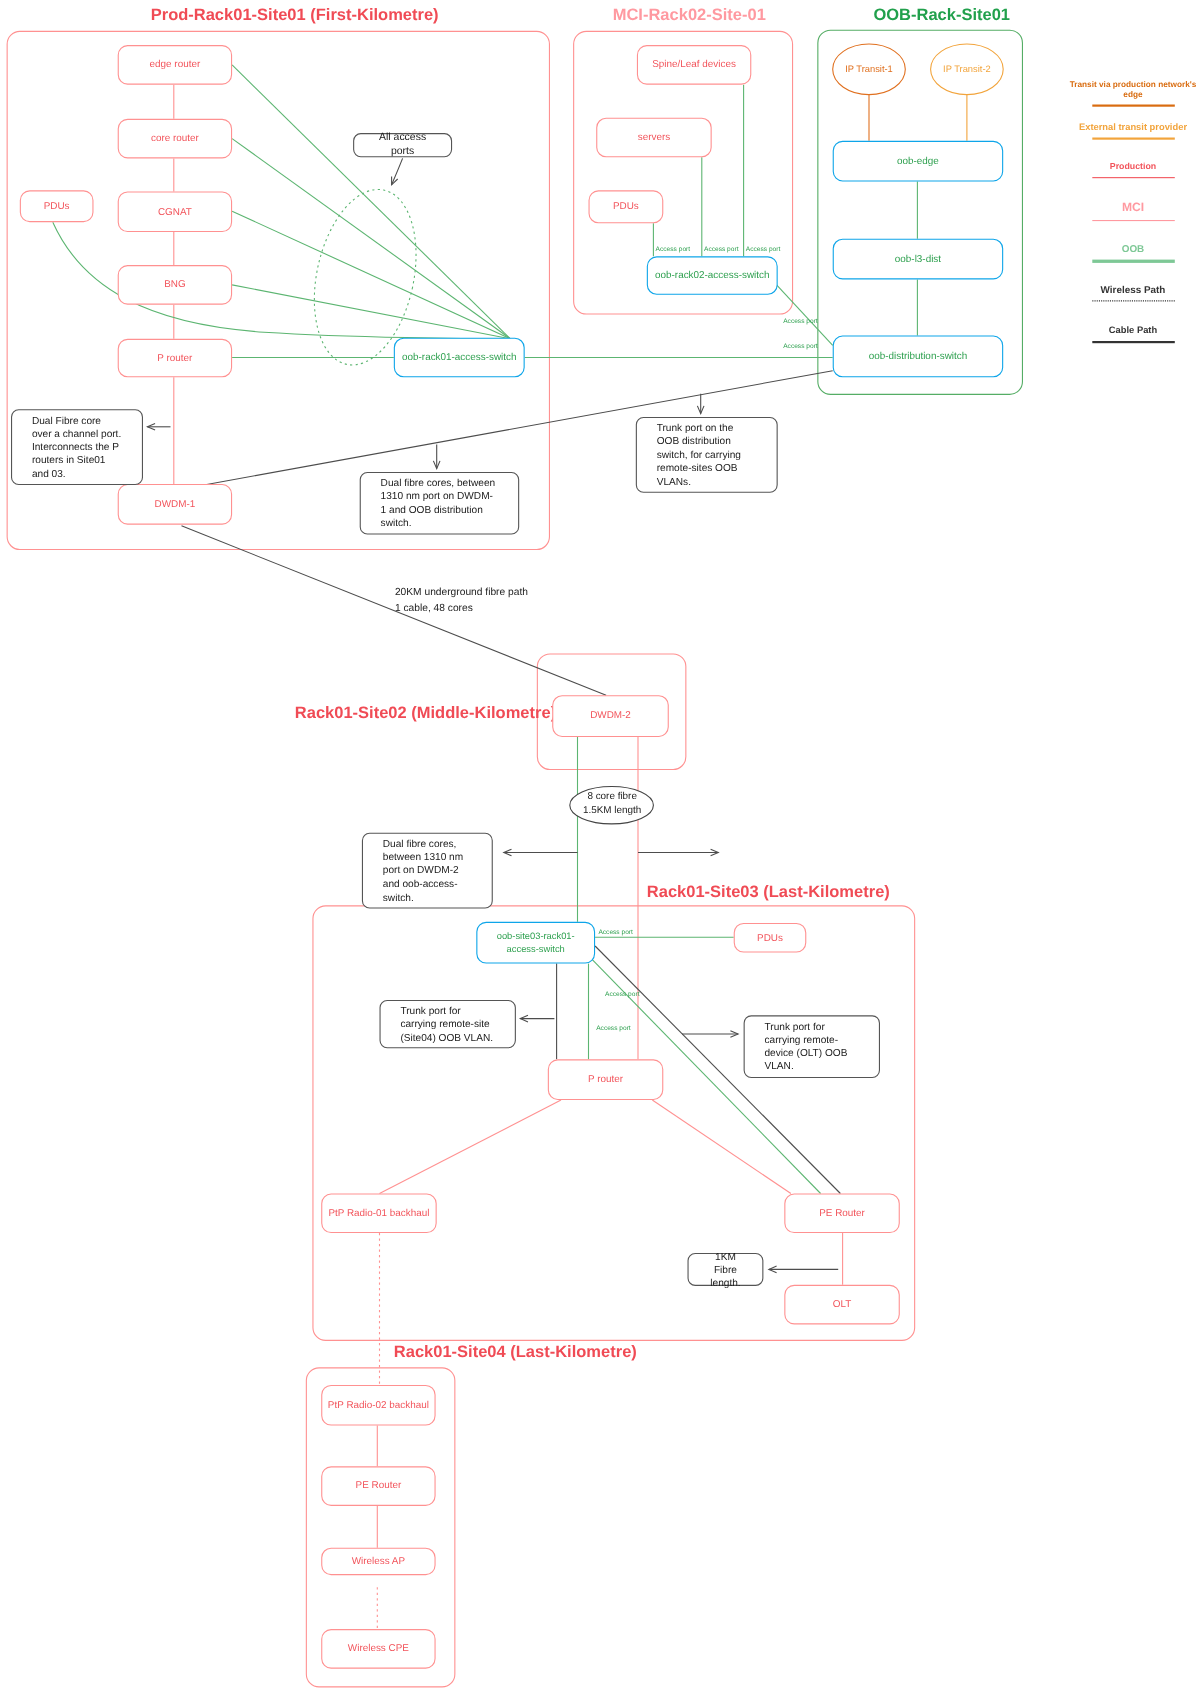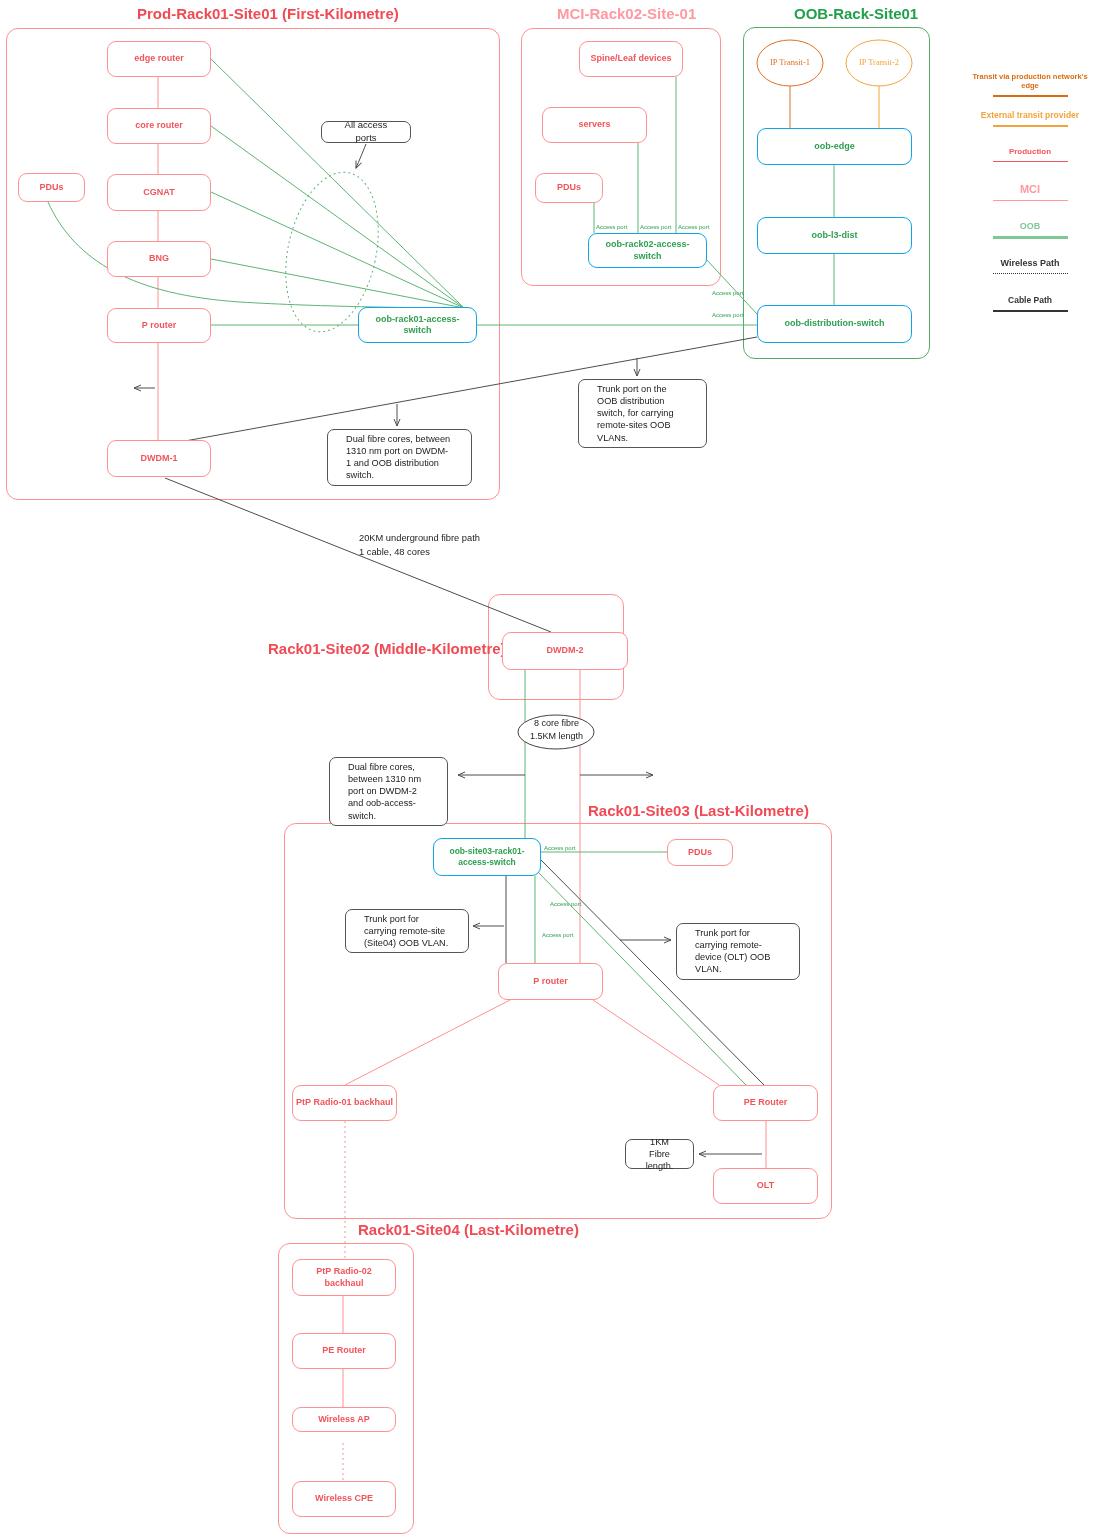--- a/index.html
+++ b/index.html
@@ -13,30 +13,30 @@
   .lo2{stroke:#f2a43c;stroke-width:1;fill:none;}
   .dotted{stroke-dasharray:2 3;}
   .arr{marker-end:url(#arr);}
   .frame{position:absolute;border:1px solid;border-radius:12px;}
   .frame.red{border-color:#ff9191;}
   .frame.green{border-color:#55ad65;}
   .title{position:absolute;font-size:15px;font-weight:600;white-space:nowrap;}
   .t-red{color:#f04b55;} .t-pink{color:#ff99a0;} .t-green{color:#21a04c;}
   .node{position:absolute;display:flex;align-items:center;justify-content:center;
         text-align:center;background:#fff;border-radius:9px;font-size:9px;
-        line-height:1.25;padding:2px 3px;box-sizing:border-box;font-weight:bold;}
+        line-height:1.25;padding:2px 3px;box-sizing:border-box;}
   .node.red{border:1px solid #ff9191;color:#f2545b;}
   .node.green{border:1px solid #0ea5e9;color:#2ea04f;}
   .ann{position:absolute;border:1px solid #555;border-radius:7px;background:#fff;
        color:#1b1b1b;font-size:9.2px;line-height:1.32;padding:3px 18px;box-sizing:border-box;}
   .ann.center{display:flex;align-items:center;justify-content:center;text-align:center;}
   .portlbl{position:absolute;color:#2ea04f;font-size:6px;white-space:nowrap;}
   .flabel{position:absolute;color:#222;font-size:9.3px;line-height:1.55;}
   .elabel{position:absolute;color:#222;font-size:9px;line-height:1.45;text-align:center;}
-  .tlabel{position:absolute;font-size:8.5px;text-align:center;white-space:nowrap;font-family:Liberation Serif, serif;}
+  .tlabel{position:absolute;font-size:8.5px;text-align:center;white-space:nowrap;}
   .lg-item{position:absolute;width:130px;text-align:center;}
   .lg-label{font-weight:600;}
   .lg-line{width:75px;margin:5px auto 0 auto;border-top:2px solid #000;}
 </style>
 </head>
 <body>
 
 <div class="canvas">
 
   <div class="frame red" style="left:6px;top:28px;width:492px;height:470px"></div>
@@ -144,35 +144,36 @@
   <div class="node red" style="left:542px;top:107px;width:105px;height:36px">servers</div>
   <div class="node red" style="left:535px;top:173px;width:68px;height:30px">PDUs</div>
   <div class="node green" style="left:588px;top:233px;width:119px;height:35px">oob-rack02-access-switch</div>
 
   <div class="tlabel" style="left:757px;top:57px;width:66px;color:#e0701f">IP Transit-1</div>
   <div class="tlabel" style="left:846px;top:57px;width:66px;color:#f2a43c">IP Transit-2</div>
   <div class="node green" style="left:757px;top:128px;width:155px;height:37px">oob-edge</div>
   <div class="node green" style="left:757px;top:217px;width:155px;height:37px">oob-l3-dist</div>
   <div class="node green" style="left:757px;top:305px;width:155px;height:38px">oob-distribution-switch</div>
 
-  <div class="node red" style="left:502px;top:632px;width:126px;height:38px">DWDM-2</div>
+  <div class="node red" style="left:502px;top:632px;width:106px;height:38px">DWDM-2</div>
 
   <div class="node green" style="left:433px;top:838px;width:108px;height:38px;font-size:8.5px">oob-site03-rack01-access-switch</div>
   <div class="node red" style="left:667px;top:839px;width:66px;height:27px">PDUs</div>
   <div class="node red" style="left:498px;top:963px;width:105px;height:37px">P router</div>
   <div class="node red" style="left:292px;top:1085px;width:105px;height:36px">PtP Radio-01 backhaul</div>
   <div class="node red" style="left:713px;top:1085px;width:105px;height:36px">PE Router</div>
   <div class="node red" style="left:713px;top:1168px;width:105px;height:36px">OLT</div>
 
   <div class="node red" style="left:292px;top:1259px;width:104px;height:37px">PtP Radio-02 backhaul</div>
   <div class="node red" style="left:292px;top:1333px;width:104px;height:36px">PE Router</div>
   <div class="node red" style="left:292px;top:1407px;width:104px;height:25px">Wireless AP</div>
   <div class="node red" style="left:292px;top:1481px;width:104px;height:36px">Wireless CPE</div>
 
   <div class="ann center" style="left:321px;top:121px;width:90px;height:22px;font-size:9.5px">All access ports</div>
+  <div class="ann" style="left:10px;top:372px;width:120px">Dual Fibre core over a channel port. Interconnects the P routers in Site01 and 03.</div>
   <div class="ann" style="left:327px;top:429px;width:145px">Dual fibre cores, between 1310 nm port on DWDM-1 and OOB distribution switch.</div>
   <div class="ann" style="left:578px;top:379px;width:129px">Trunk port on the OOB distribution switch, for carrying remote-sites OOB VLANs.</div>
   <div class="ann" style="left:329px;top:757px;width:119px">Dual fibre cores, between 1310 nm port on DWDM-2 and oob-access-switch.</div>
   <div class="ann" style="left:345px;top:909px;width:124px">Trunk port for carrying remote-site (Site04) OOB VLAN.</div>
   <div class="ann" style="left:676px;top:923px;width:124px">Trunk port for carrying remote-device (OLT) OOB VLAN.</div>
   <div class="ann center" style="left:625px;top:1139px;width:69px;height:30px">1KM Fibre length.</div>
 
   <div class="flabel" style="left:359px;top:531px">
     <span style="display:block">20KM underground fibre path</span>
     <span style="display:block">1 cable, 48 cores</span>

